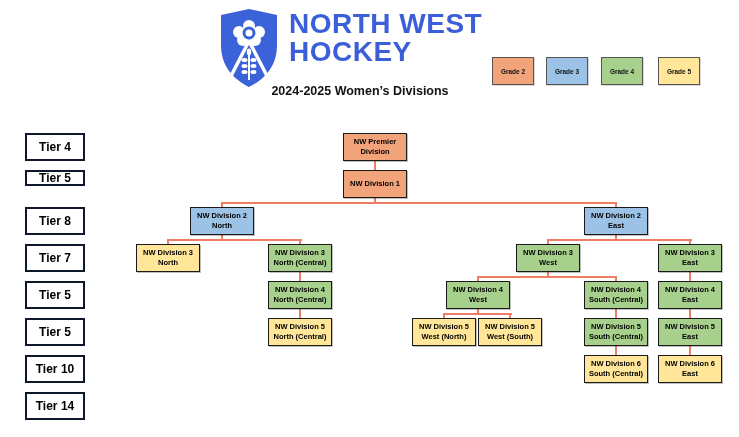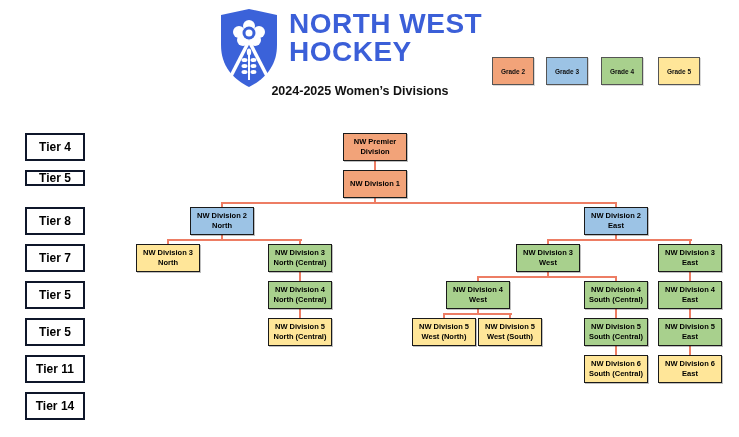--- a/index.html
+++ b/index.html
@@ -101,21 +101,21 @@
       <div class="tier-box" style="left: 25px; top: 244px; width: 60px; height: 28px; align-items: center;">
         <span>Tier 7</span>
       </div>
       <div class="tier-box" style="left: 25px; top: 281px; width: 60px; height: 28px;">
         <span>Tier 5</span>
       </div>
       <div class="tier-box" style="left: 25px; top: 318px; width: 60px; height: 28px;">
         <span>Tier 5</span>
       </div>
       <div class="tier-box" style="left: 25px; top: 355px; width: 60px; height: 28px;">
-        <span>Tier 11</span>
+        <span>Tier 10</span>
       </div>
       <div class="tier-box" style="left: 25px; top: 392px; width: 60px; height: 28px;">
         <span>Tier 14</span>
       </div>
     </div>
 
   <div id="tree">
       <div class="connector" style="left: 374px; top: 161px; width: 2px; height: 9px; background: rgb(237, 125, 100);"></div>
       <div class="connector" style="left: 374px; top: 198px; width: 2px; height: 6px; background: rgb(237, 125, 100);"></div>
       <div class="connector" style="left: 221px; top: 202px; width: 396px; height: 2px; background: rgb(237, 125, 100);"></div>

